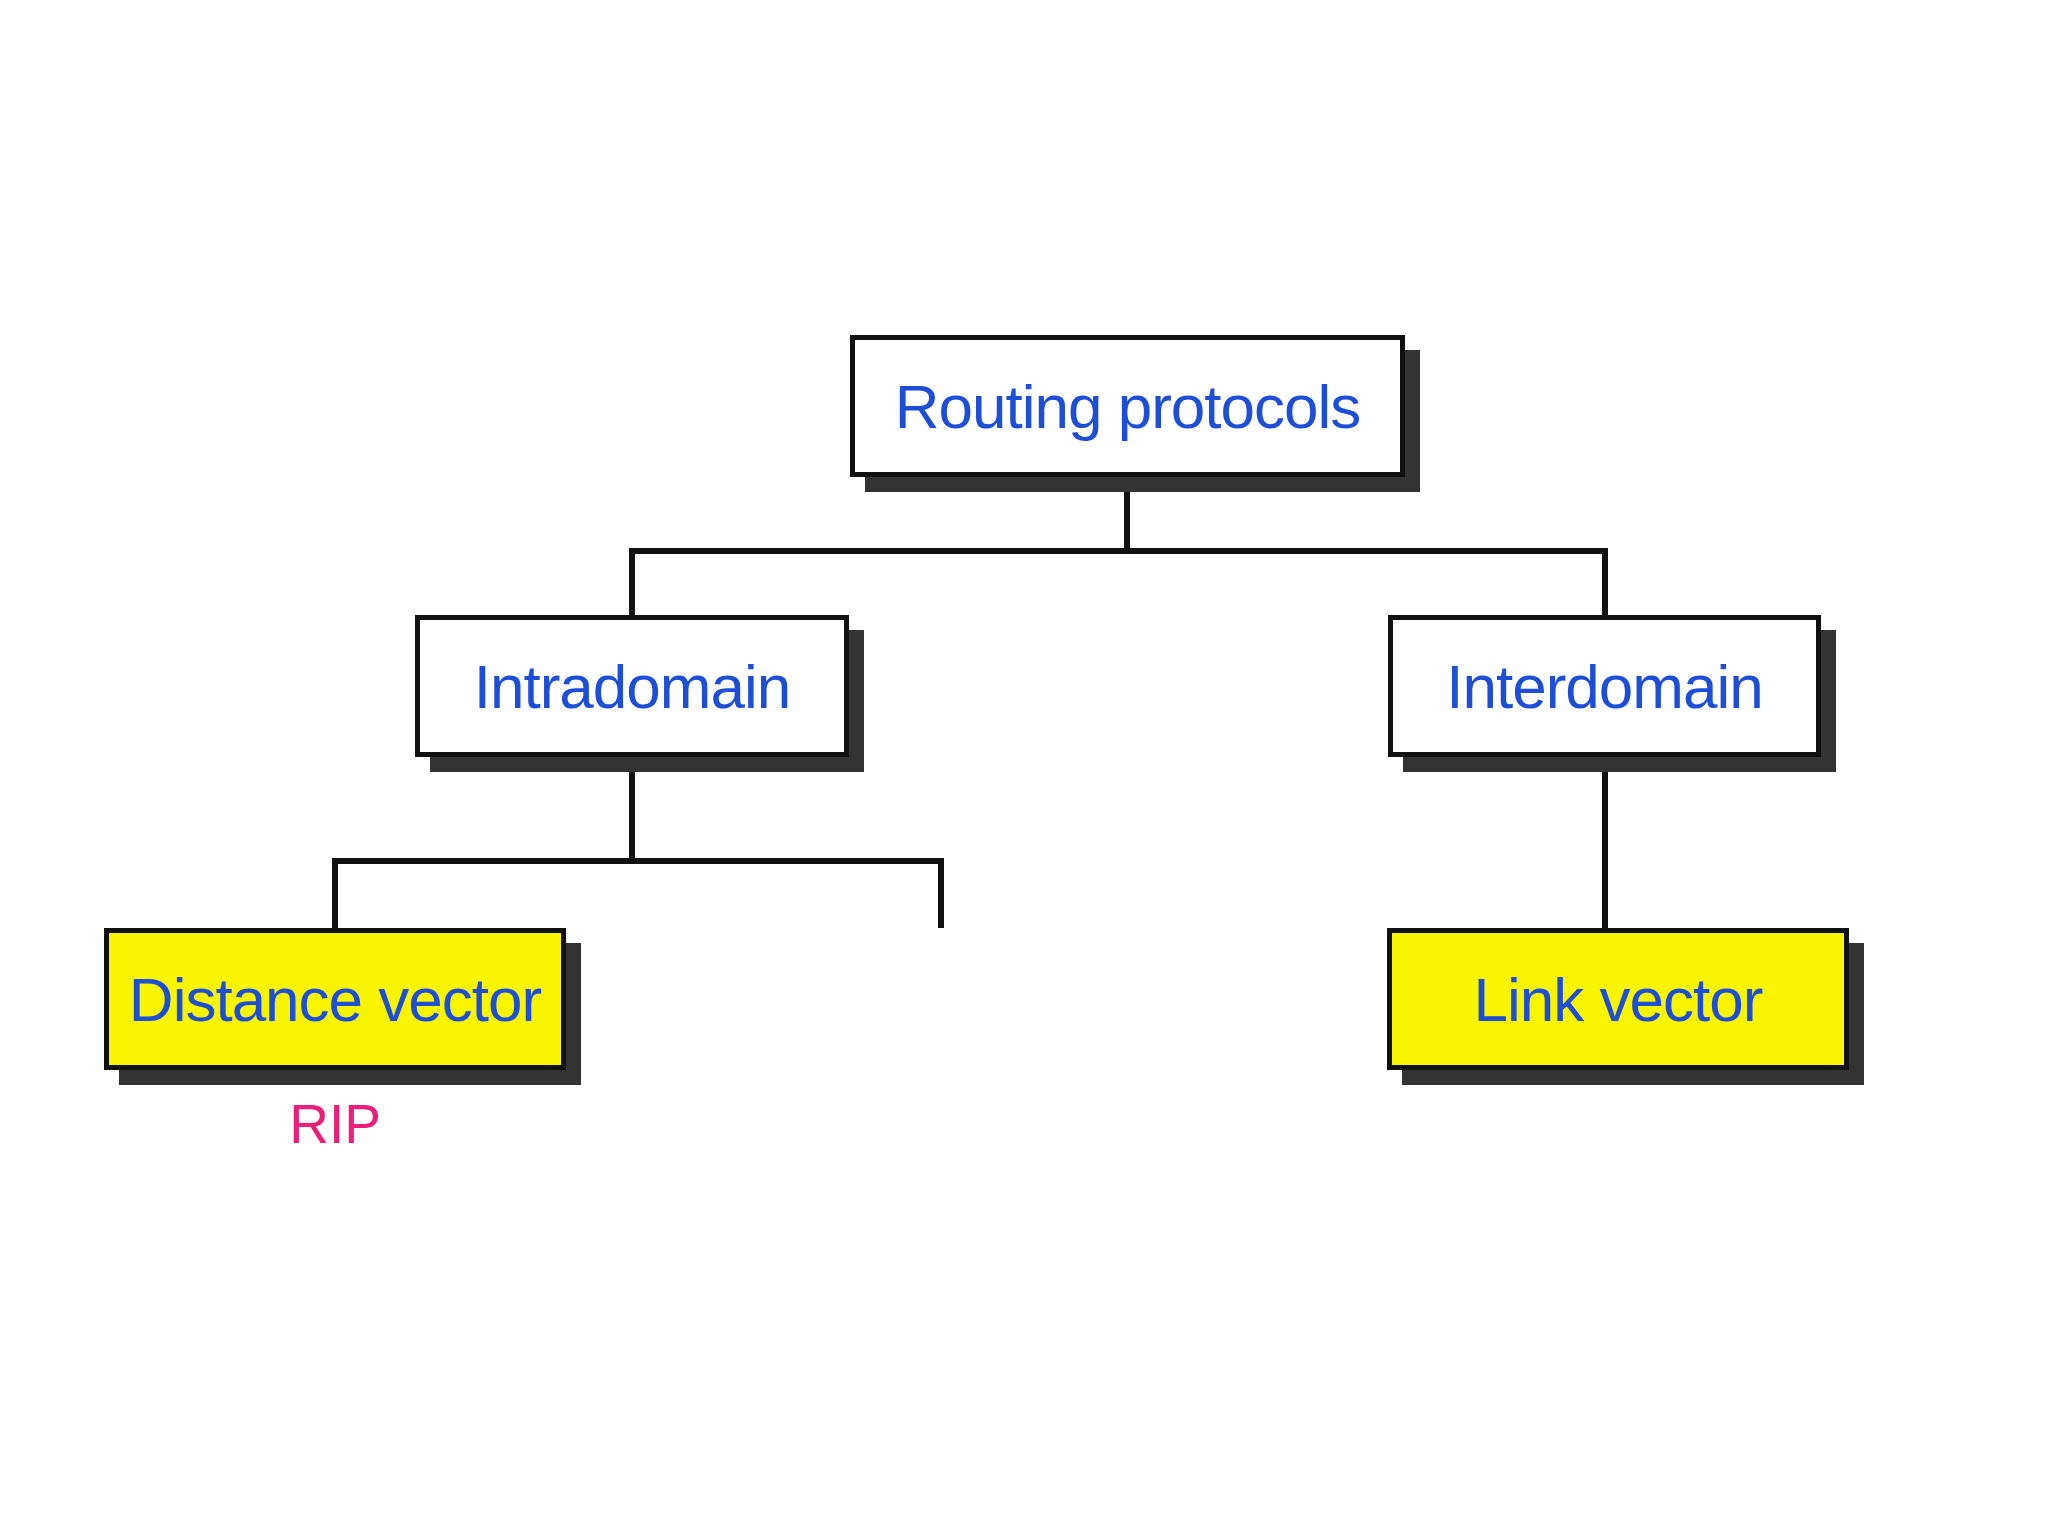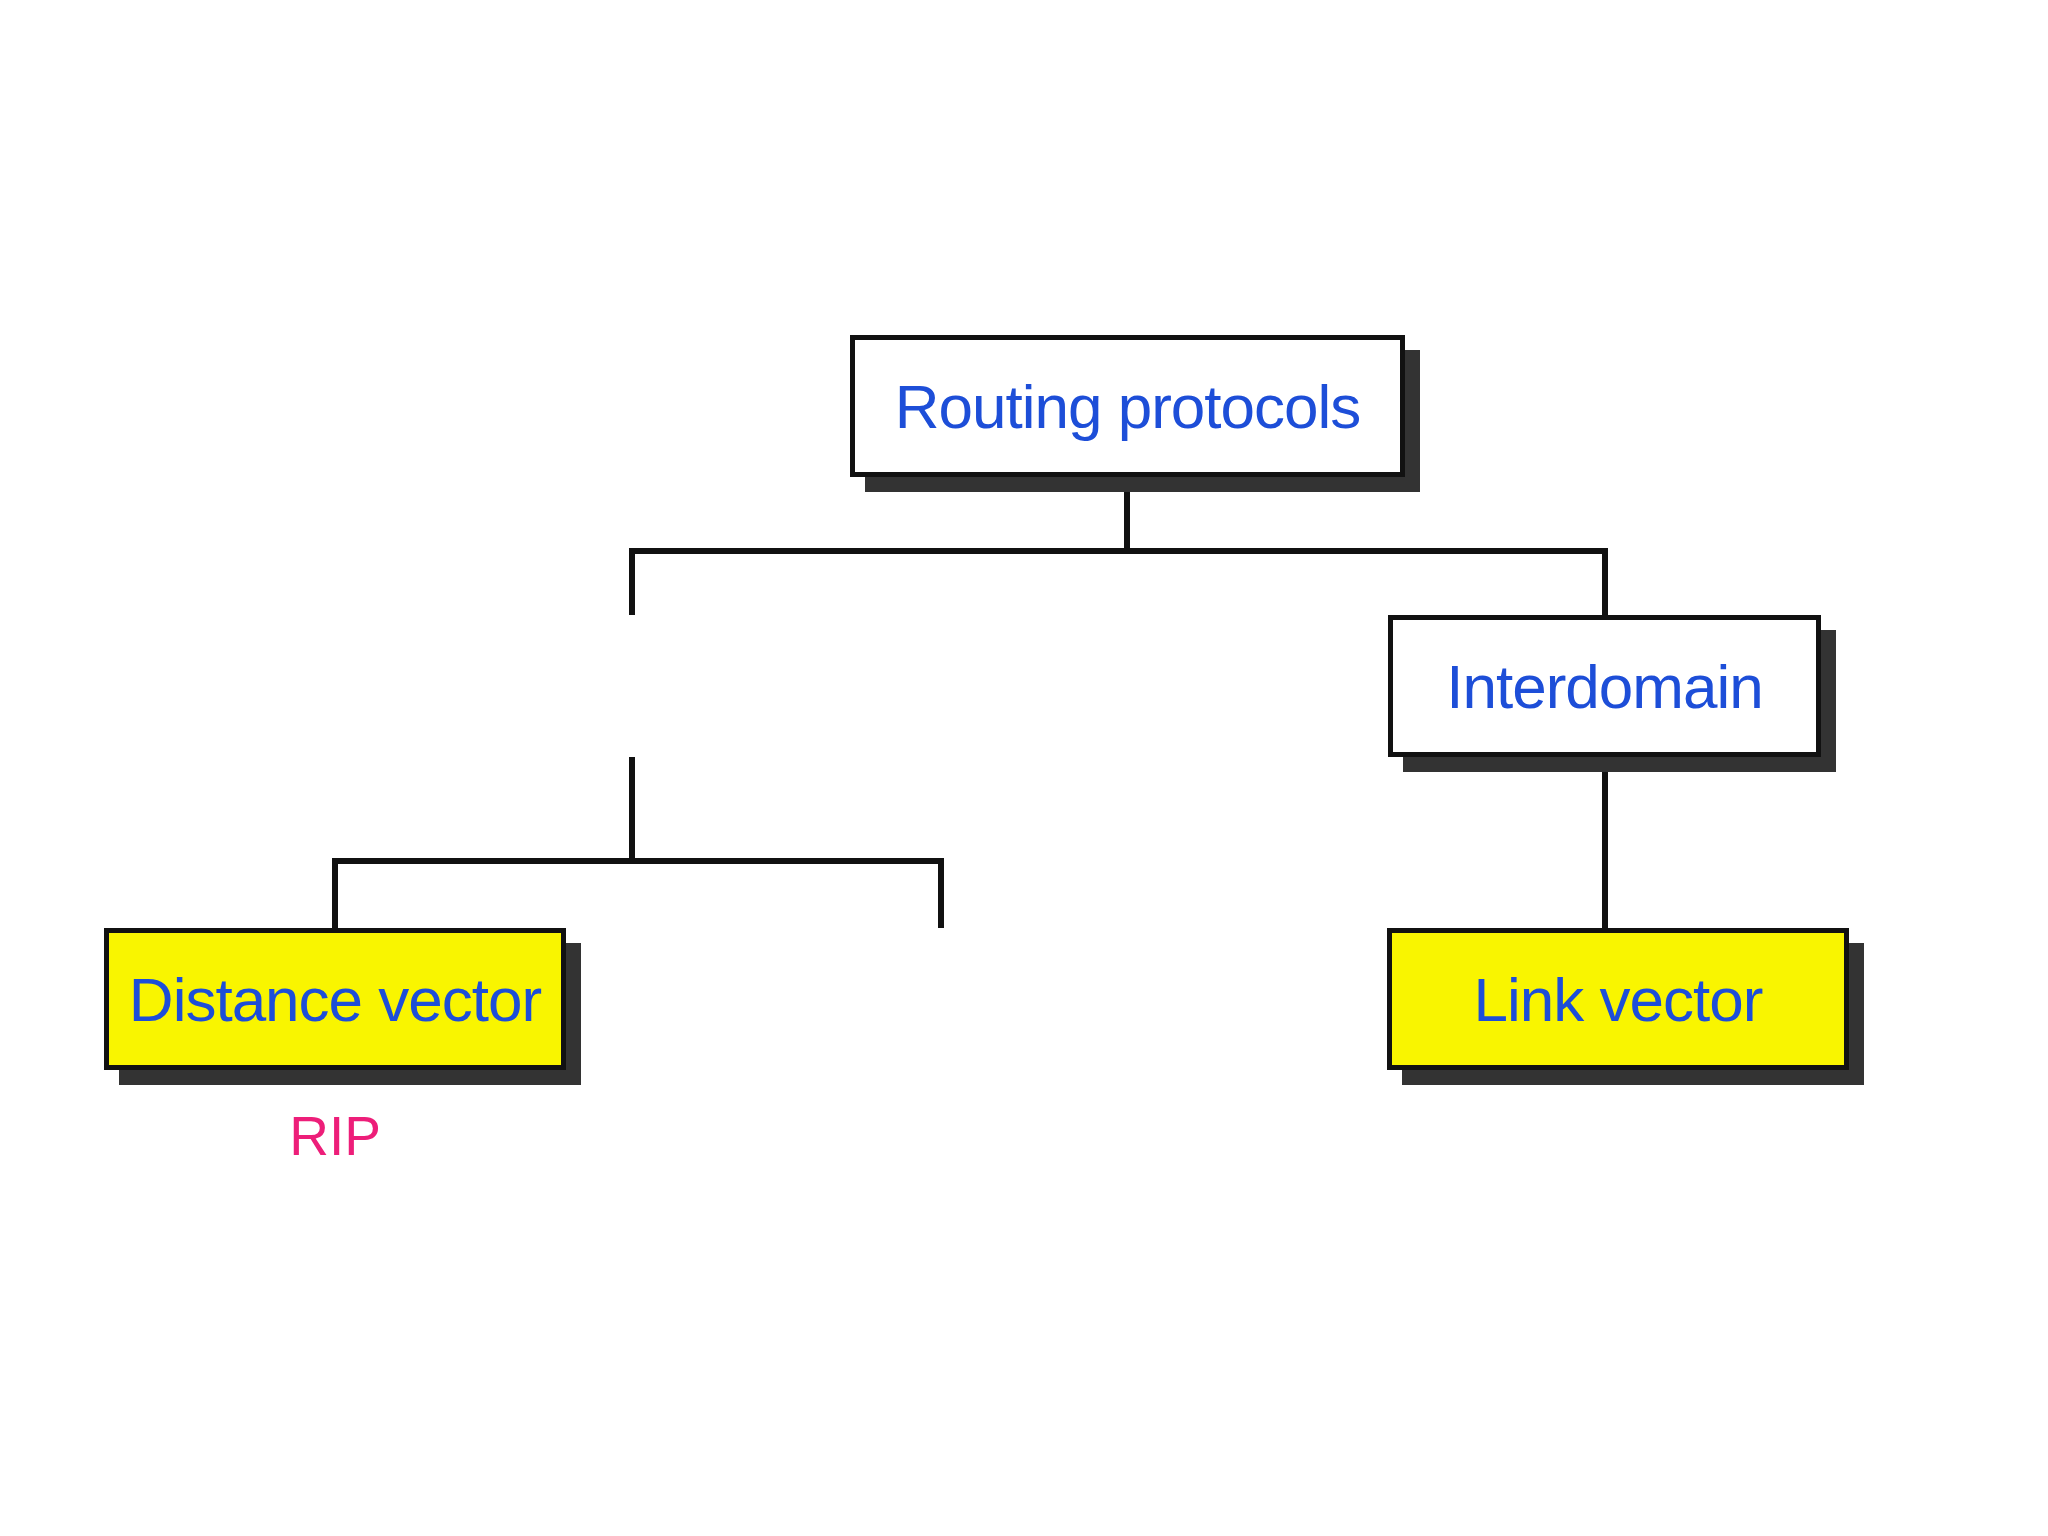--- a/index.html
+++ b/index.html
@@ -48,21 +48,20 @@
   .protocol-label {
     position: absolute;
     top: 1086px;
     height: 76px;
     display: flex;
     align-items: center;
     justify-content: center;
     font-size: 55px;
     color: #ed1e79;
     white-space: nowrap;
-    margin-top: 12px;
   }
   #label-rip  { left: 104px;  width: 462px; }
   #label-ospf { left: 710px;  width: 462px; }
   #label-bgp  { left: 1387px; width: 462px; }
 </style>
 </head>
 <body>
 
 <div id="canvas">
 
@@ -73,20 +72,23 @@
   <div class="connector" id="conn-intra-stem"></div>
   <div class="connector" id="conn-branch2"></div>
   <div class="connector" id="conn-dv-drop"></div>
   <div class="connector" id="conn-ls-drop"></div>
   <div class="connector" id="conn-pv-stem"></div>
 
   <div class="node" id="node-root">
     <span>Routing protocols</span>
   </div>
 
+  <div class="node" id="node-intradomain">
+    <span>Intradomain</span>
+  </div>
 
   <div class="node" id="node-interdomain">
     <span>Interdomain</span>
   </div>
 
   <div class="node leaf" id="node-distance-vector">
     <span>Distance vector</span>
   </div>
 
 

